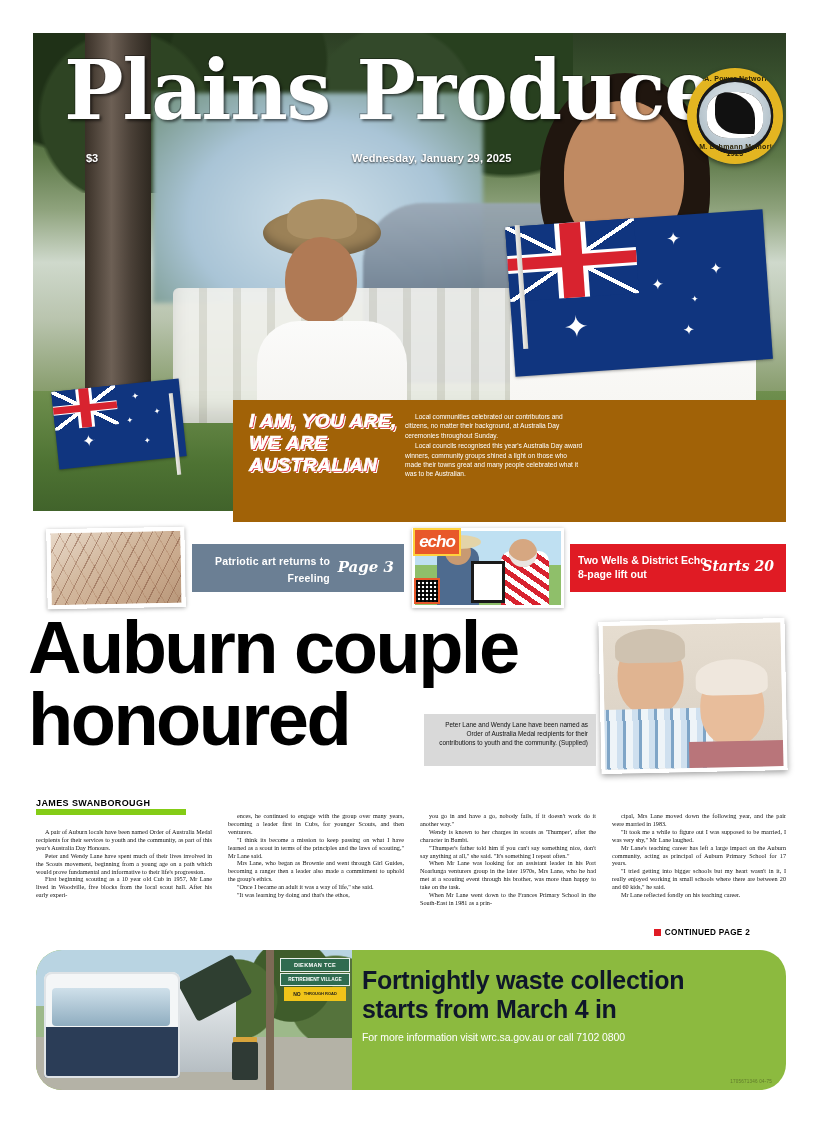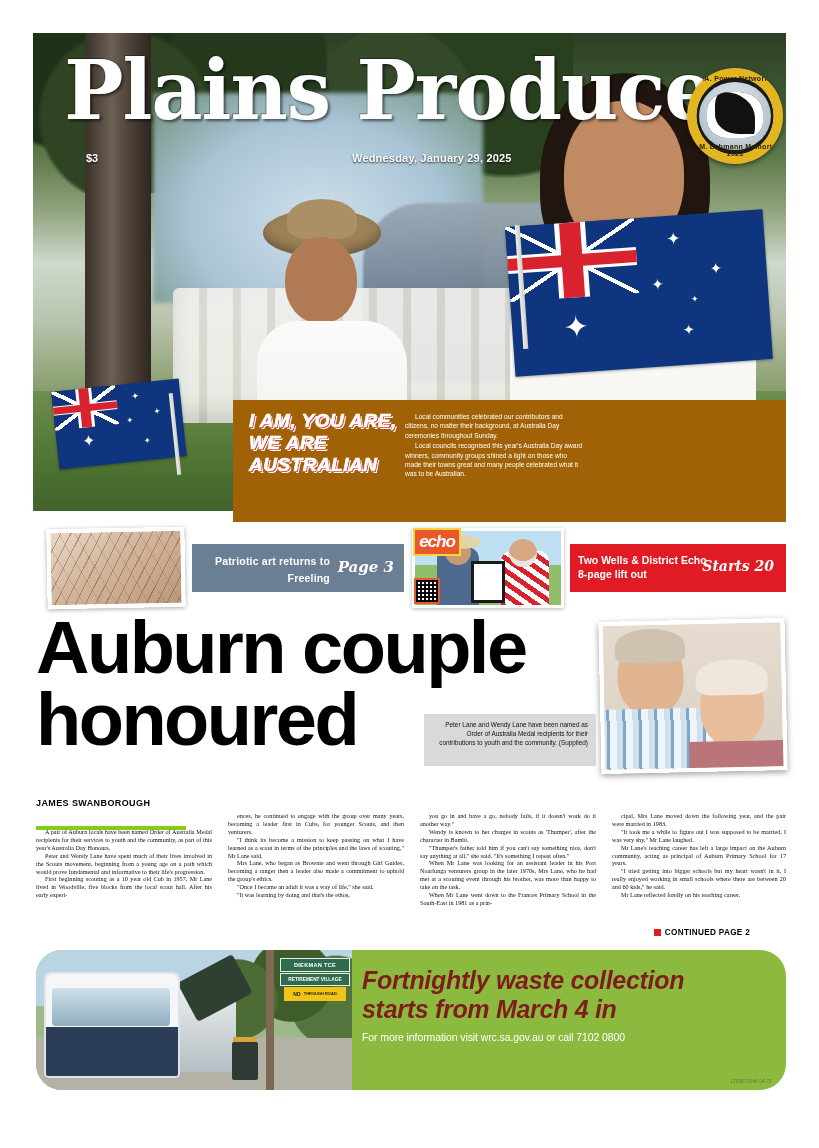--- a/index.html
+++ b/index.html
@@ -249,21 +249,21 @@
     position:absolute; left:8px; top:9px; width:140px;
     font-size:10.5px; font-weight:700; line-height:14px; text-align:left;
   }
   .teaser-bar-red .t-page {
     position:absolute; right:12px; top:14px;
     font-family:"DejaVu Serif", serif; font-style:italic; font-weight:700; font-size:14px;
   }
 
   
   .headline {
-    position:absolute; left:36px; top:612px; width:560px;
+    position:absolute; left:28px; top:612px; width:560px;
     font-family:"Liberation Sans", sans-serif; font-weight:700;
     font-size:74px; line-height:72px; color:#000; letter-spacing:-2.5px;
   }
   .headline .l2 { display:block; }
   .lane-photo {
     position:absolute; left:600px; top:620px; width:186px; height:152px;
     background: linear-gradient(180deg,#e6ddd0,#d8cfc2);
     border:4px solid #fff; box-shadow:0 2px 6px rgba(0,0,0,.4);
     transform: rotate(-1.2deg); overflow:hidden;
   }
@@ -282,21 +282,21 @@
   .caption-box {
     position:absolute; left:424px; top:714px; width:172px; height:52px;
     background:#d9d9d9; color:#111;
     font-size:6.4px; line-height:9px; text-align:right;
     padding:6px 8px 0 8px;
   }
 
   
   .byline {
     position:absolute; left:36px; top:798px; font-size:9px; font-weight:700;
-    letter-spacing:.4px; color:#000; border-bottom:4px solid #84cc16; padding-bottom:18px;
+    letter-spacing:.4px; color:#000; border-bottom:6px solid #84cc16; padding-bottom:1px;
     width:150px;
   }
   .cols { position:absolute; left:36px; top:812px; width:750px; height:130px; }
   .col {
     position:absolute; top:0; width:176px; font-size:6.2px; line-height:7.9px;
     color:#111; text-align:justify;
     font-family:"Liberation Serif", serif;
   }
   .col p { text-indent:9px; margin:0; }
   .col.c1 { left:0; top:16px; }
@@ -365,23 +365,22 @@
     display:flex; align-items:center; justify-content:center;
     border:1px solid #e8f0ea;
   }
   .sign-yellow {
     position:absolute; left:248px; top:37px; width:62px; height:14px;
     background:#f0c419; color:#1a1a1a; font-size:5px; font-weight:700;
     display:flex; align-items:center; justify-content:center; gap:3px;
   }
   .ad-body { position:absolute; left:326px; top:16px; width:448px; }
   .ad-head {
-    font-size:25px; font-weight:700; line-height:29px; color:#7f1d1d;
+    font-size:25px; font-weight:700; line-height:29px; color:#0f172a;
     letter-spacing:-.3px;
-    font-style:italic;
   }
   .ad-sub {
     margin-top:7px; font-size:10.5px; color:#ffffff; letter-spacing:-.1px;
   }
   .ad-code {
     position:absolute; right:14px; bottom:6px; font-size:4.6px; color:#5f7a2a;
     letter-spacing:.2px;
   }
 </style>
 </head>

